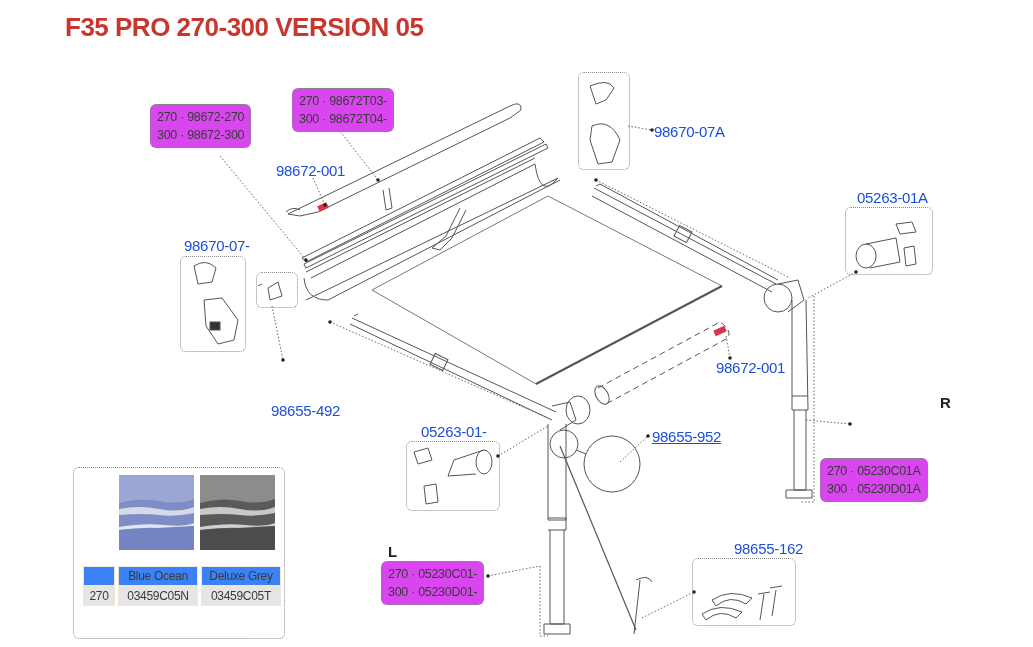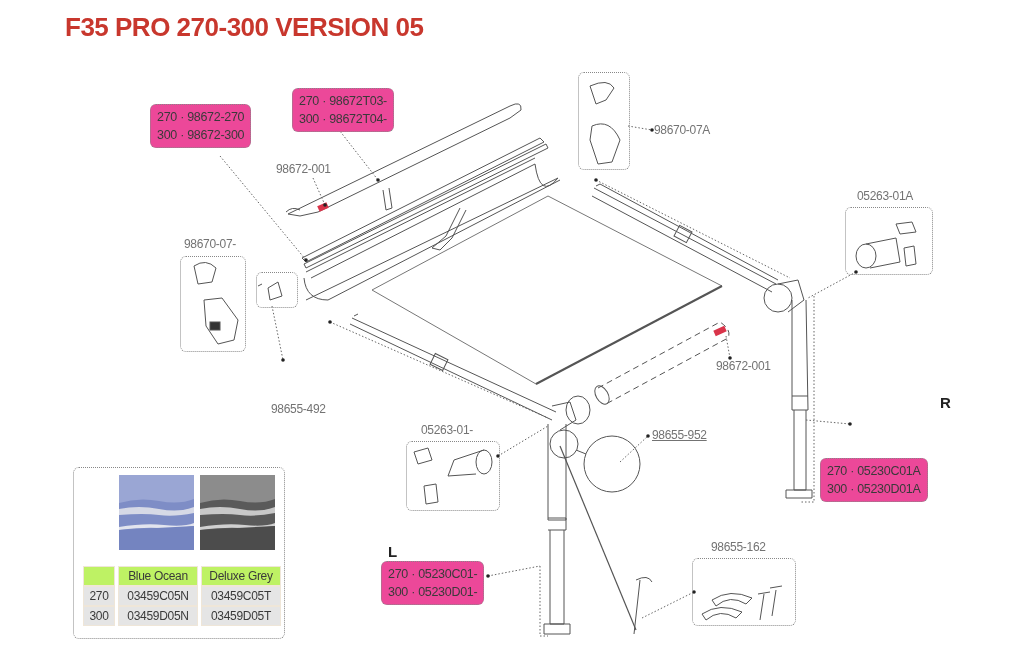--- a/index.html
+++ b/index.html
@@ -1,33 +1,33 @@
 <!DOCTYPE html>
 <html><head>
 <meta charset="utf-8">
 <style>
   html, body { margin:0; padding:0; background:#ffffff; }
   body { width:1033px; height:647px; position:relative; overflow:hidden;
          font-family:"Liberation Sans", "DejaVu Sans", sans-serif; color:#333; }
   .title { position:absolute; left:65px; top:12px; font-size:26px; font-weight:bold;
            color:#c8372d; letter-spacing:-0.5px; font-family:"Liberation Sans", sans-serif; }
   .diagram { position:absolute; left:0; top:0; width:1033px; height:647px; }
-  .lbl { position:absolute; font-size:12px; color:#737373; white-space:nowrap;
+  .lbl { position:absolute; font-size:15px; color:#1d4ed8; white-space:nowrap;
          font-family:"Liberation Sans", sans-serif; letter-spacing:-0.3px; }
   .box { position:absolute; border:1px dotted #888; border-radius:6px; }
   .boxlbl { position:absolute; border:1px dotted #888; border-radius:6px; padding:3px 6px;
-            font-size:12.5px; line-height:18px; color:#3a3a3a; background:#ec4899; letter-spacing:-0.3px; }
+            font-size:12.5px; line-height:18px; color:#3a3a3a; background:#d946ef; letter-spacing:-0.3px; }
   .side { position:absolute; font-size:15px; font-weight:bold; color:#222; }
   .swatch-panel { position:absolute; left:73px; top:467px; width:210px; height:170px;
                   border:1px dotted #888; border-radius:6px; }
   .swatch { position:absolute; width:75px; height:75px; overflow:hidden; }
   table.fab { position:absolute; left:80px; top:566px; border-collapse:separate; border-spacing:3px 0;
               font-size:12px; color:#3a3a3a; letter-spacing:-0.3px; }
   table.fab td { border:1px solid #efe6d8; text-align:center; height:18px; padding:0 3px; background:#e5e5e5; }
-  table.fab tr.hdr td { background:#bef264;margin-left:27px; }
+  table.fab tr.hdr td { background:#3b82f6;margin-left:27px; }
   table.fab td.c0 { width:24px; }
   table.fab td.c1 { width:72px; }
   table.fab td.c2 { width:72px; }
 </style>
 </head>
 <body>
 
 <div class="title">F35 PRO 270-300 VERSION 05</div>
 
 <svg class="diagram" viewBox="0 0 1033 647" xmlns="http://www.w3.org/2000/svg">
@@ -146,21 +146,21 @@
   <div>300 · 98672T04-</div>
 </div>
 <div class="lbl" style="left:276px;top:162px;">98672-001</div>
 <div class="lbl" style="left:654px;top:123px;">98670-07A</div>
 <div class="lbl" style="left:184px;top:237px;">98670-07-</div>
 <div class="lbl" style="left:271px;top:361px;margin-top:41px;">98655-492</div>
 <div class="lbl" style="left:857px;top:189px;">05263-01A</div>
 <div class="lbl" style="left:716px;top:359px;">98672-001</div>
 <div class="lbl" style="left:421px;top:423px;">05263-01-</div>
 <div class="lbl" style="left:652px;top:428px;text-decoration:underline;">98655-952</div>
-<div class="lbl" style="left:711px;top:540px;text-align:center;">98655-162</div>
+<div class="lbl" style="left:734px;top:540px;text-align:center;">98655-162</div>
 
 <div class="side" style="left:940px;top:394px;">R</div>
 <div class="boxlbl" style="left:820px;top:410px;margin-top:48px;">
   <div>270 · 05230C01A</div>
   <div>300 · 05230D01A</div>
 </div>
 <div class="side" style="left:388px;top:543px;">L</div>
 <div class="boxlbl" style="left:381px;top:561px;">
   <div>270 · 05230C01-</div>
   <div>300 · 05230D01-</div>
@@ -190,19 +190,14 @@
       <tr class="hdr">
     <td class="c0"></td>
     <td class="c1">Blue Ocean</td>
     <td class="c2">Deluxe Grey</td>
   </tr>
   <tr>
     <td class="c0">270</td>
     <td class="c1">03459C05N</td>
     <td class="c2">03459C05T</td>
   </tr>
-  <tr>
-    <td class="c0">300</td>
-    <td class="c1">03459D05N</td>
-    <td class="c2">03459D05T</td>
-  </tr>
 </tbody>
   </table>
 
 </body></html>

